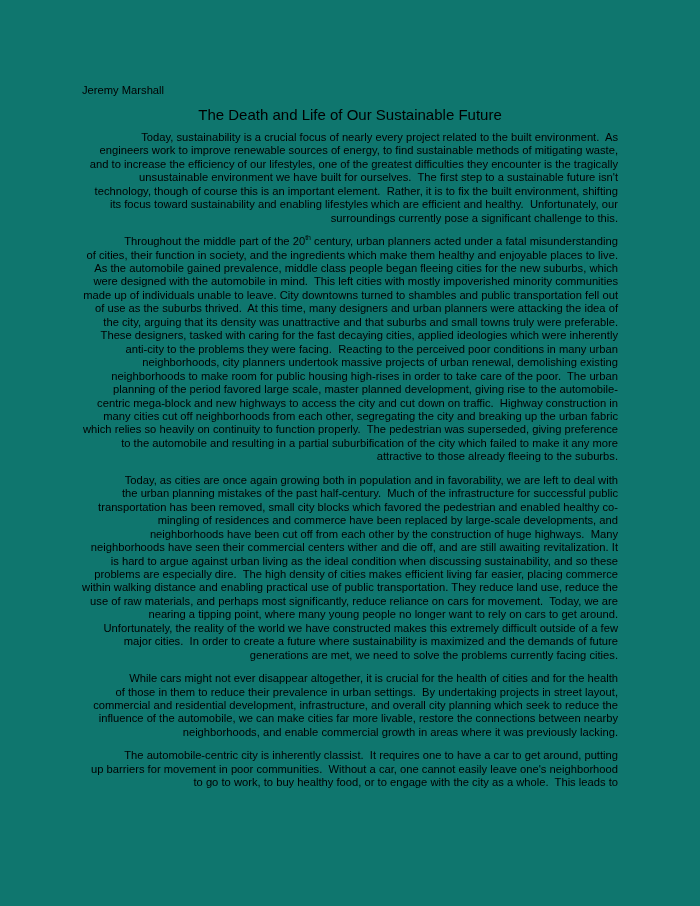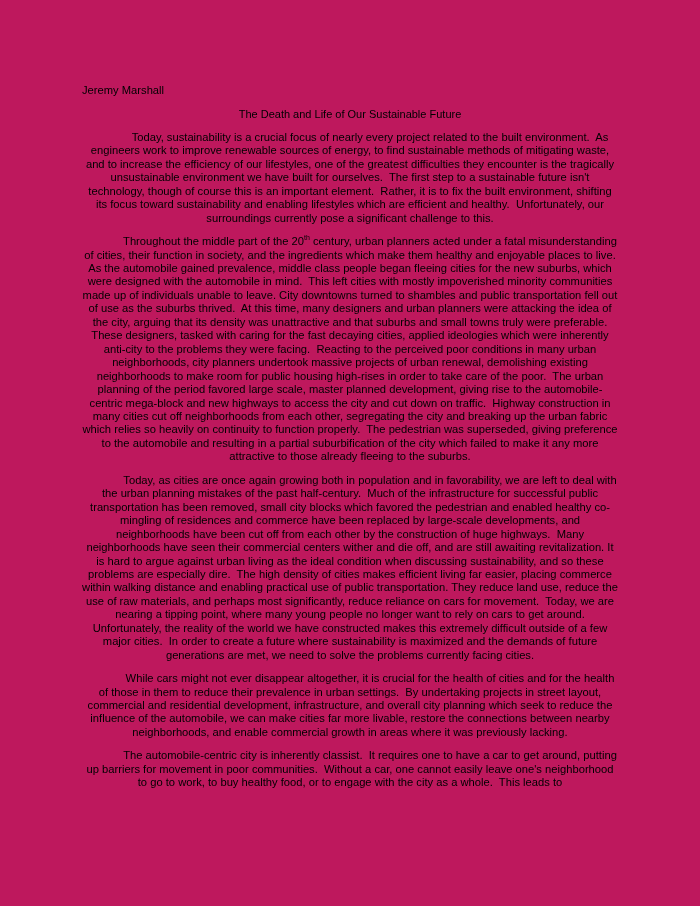--- a/index.html
+++ b/index.html
@@ -5,43 +5,43 @@
   html, body {
     margin: 0;
     padding: 0;
     background: #ffffff;
   }
   .page {
     position: relative;
     width: 700px;
     height: 906px;
     box-sizing: border-box;
-    background: #be185d;
+    background: #0f766e;
     color: #000000;
     font-family: "Liberation Sans", sans-serif;
     font-size: 11.2px;
     line-height: 13.45px;
     padding: 84px 82px 0 82px;
     overflow: hidden;
   }
   .header-line {
     margin: 0 0 11px 0;
     white-space: pre-wrap;
   }
   .doc-title {
     margin: 0 0 9px 0;
     text-align: center;
     font-weight: normal;
-    font-size: 11px;
+    font-size: 15px;
     white-space: pre-wrap;
   }
   .para {
     margin: 0 0 10px 0;
     text-indent: 40px;
-    text-align: center;
+    text-align: right;
     white-space: pre-wrap;
   }
   .para sup {
     font-size: 7px;
     line-height: 0;
     vertical-align: super;
   }
 </style>
 </head>
 <body>

